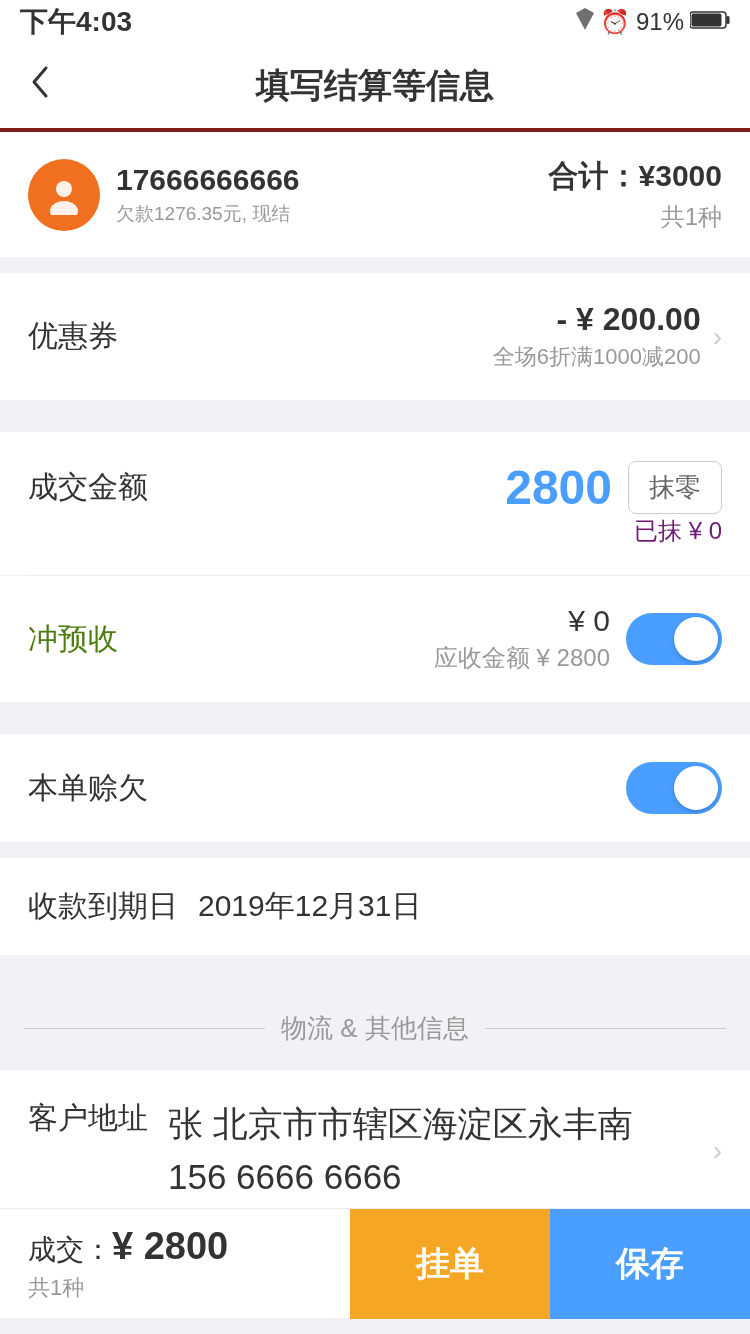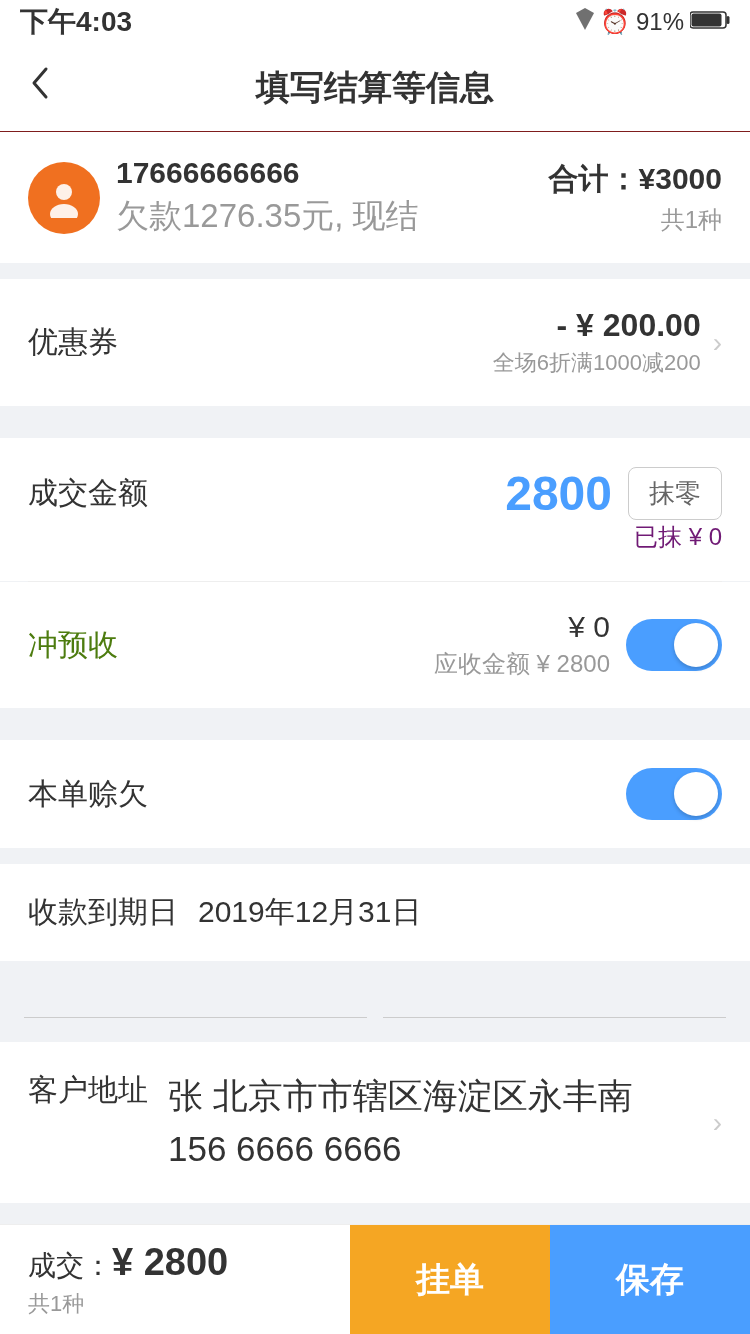--- a/index.html
+++ b/index.html
@@ -29,21 +29,21 @@
     .status-right { display: flex; align-items: center; gap: 6px; font-size: 24px; }
 
     
     .nav-bar {
       height: 88px;
       background: #fff;
       display: flex;
       align-items: center;
       justify-content: center;
       position: relative;
-      border-bottom: 1px solid #7f1d1d;
+      border-bottom: 4px solid #7f1d1d;
     }
     .nav-back {
       position: absolute;
       left: 28px;
       font-size: 36px;
       color: #333;
       cursor: pointer;
     }
     .nav-title {
       font-size: 34px;
@@ -86,21 +86,21 @@
       justify-content: center;
       color: #fff;
       font-size: 32px;
     }
     .customer-info .phone {
       font-size: 30px;
       font-weight: 600;
       color: #333;
     }
     .customer-info .debt {
-      font-size: 33px;
+      font-size: 19px;
       color: #999;
       margin-top: 4px;
     }
     .customer-total {
       text-align: right;
     }
     .customer-total .total-amount {
       font-size: 30px;
       font-weight: 600;
       color: #333;
@@ -331,21 +331,21 @@
     .address-value {
       font-size: 35px;
       color: #333;
       flex: 1;
       line-height: 1.5;
     }
 
     
     .bottom-bar {
       position: fixed;
-      bottom: 0;
+      bottom: 16px;
       left: 0;
       width: 750px;
       height: 110px;
       background: #fff;
       display: flex;
       align-items: center;
       border-top: 1px solid #eee;
     }
     .bottom-summary {
       flex: 1;
@@ -497,20 +497,21 @@
     <div class="duedate-row">
       <div class="duedate-label">收款到期日</div>
       <div class="duedate-value">2019年12月31日</div>
     </div>
   </div>
 
   <div class="divider-bg"></div>
 
   <div class="logistics-header">
     <div class="logistics-line"></div>
+    <div class="logistics-title">物流 &amp; 其他信息</div>
     <div class="logistics-line"></div>
   </div>
 
   <div class="address-section section-white">
     <div class="address-row">
       <div class="address-label">客户地址</div>
       <div class="address-value">张 北京市市辖区海淀区永丰南 156 6666 6666</div>
       <span class="chevron-right" style="margin-left:12px; color:#ccc; font-size:28px; align-self:center;">›</span>
     </div>
   </div>

